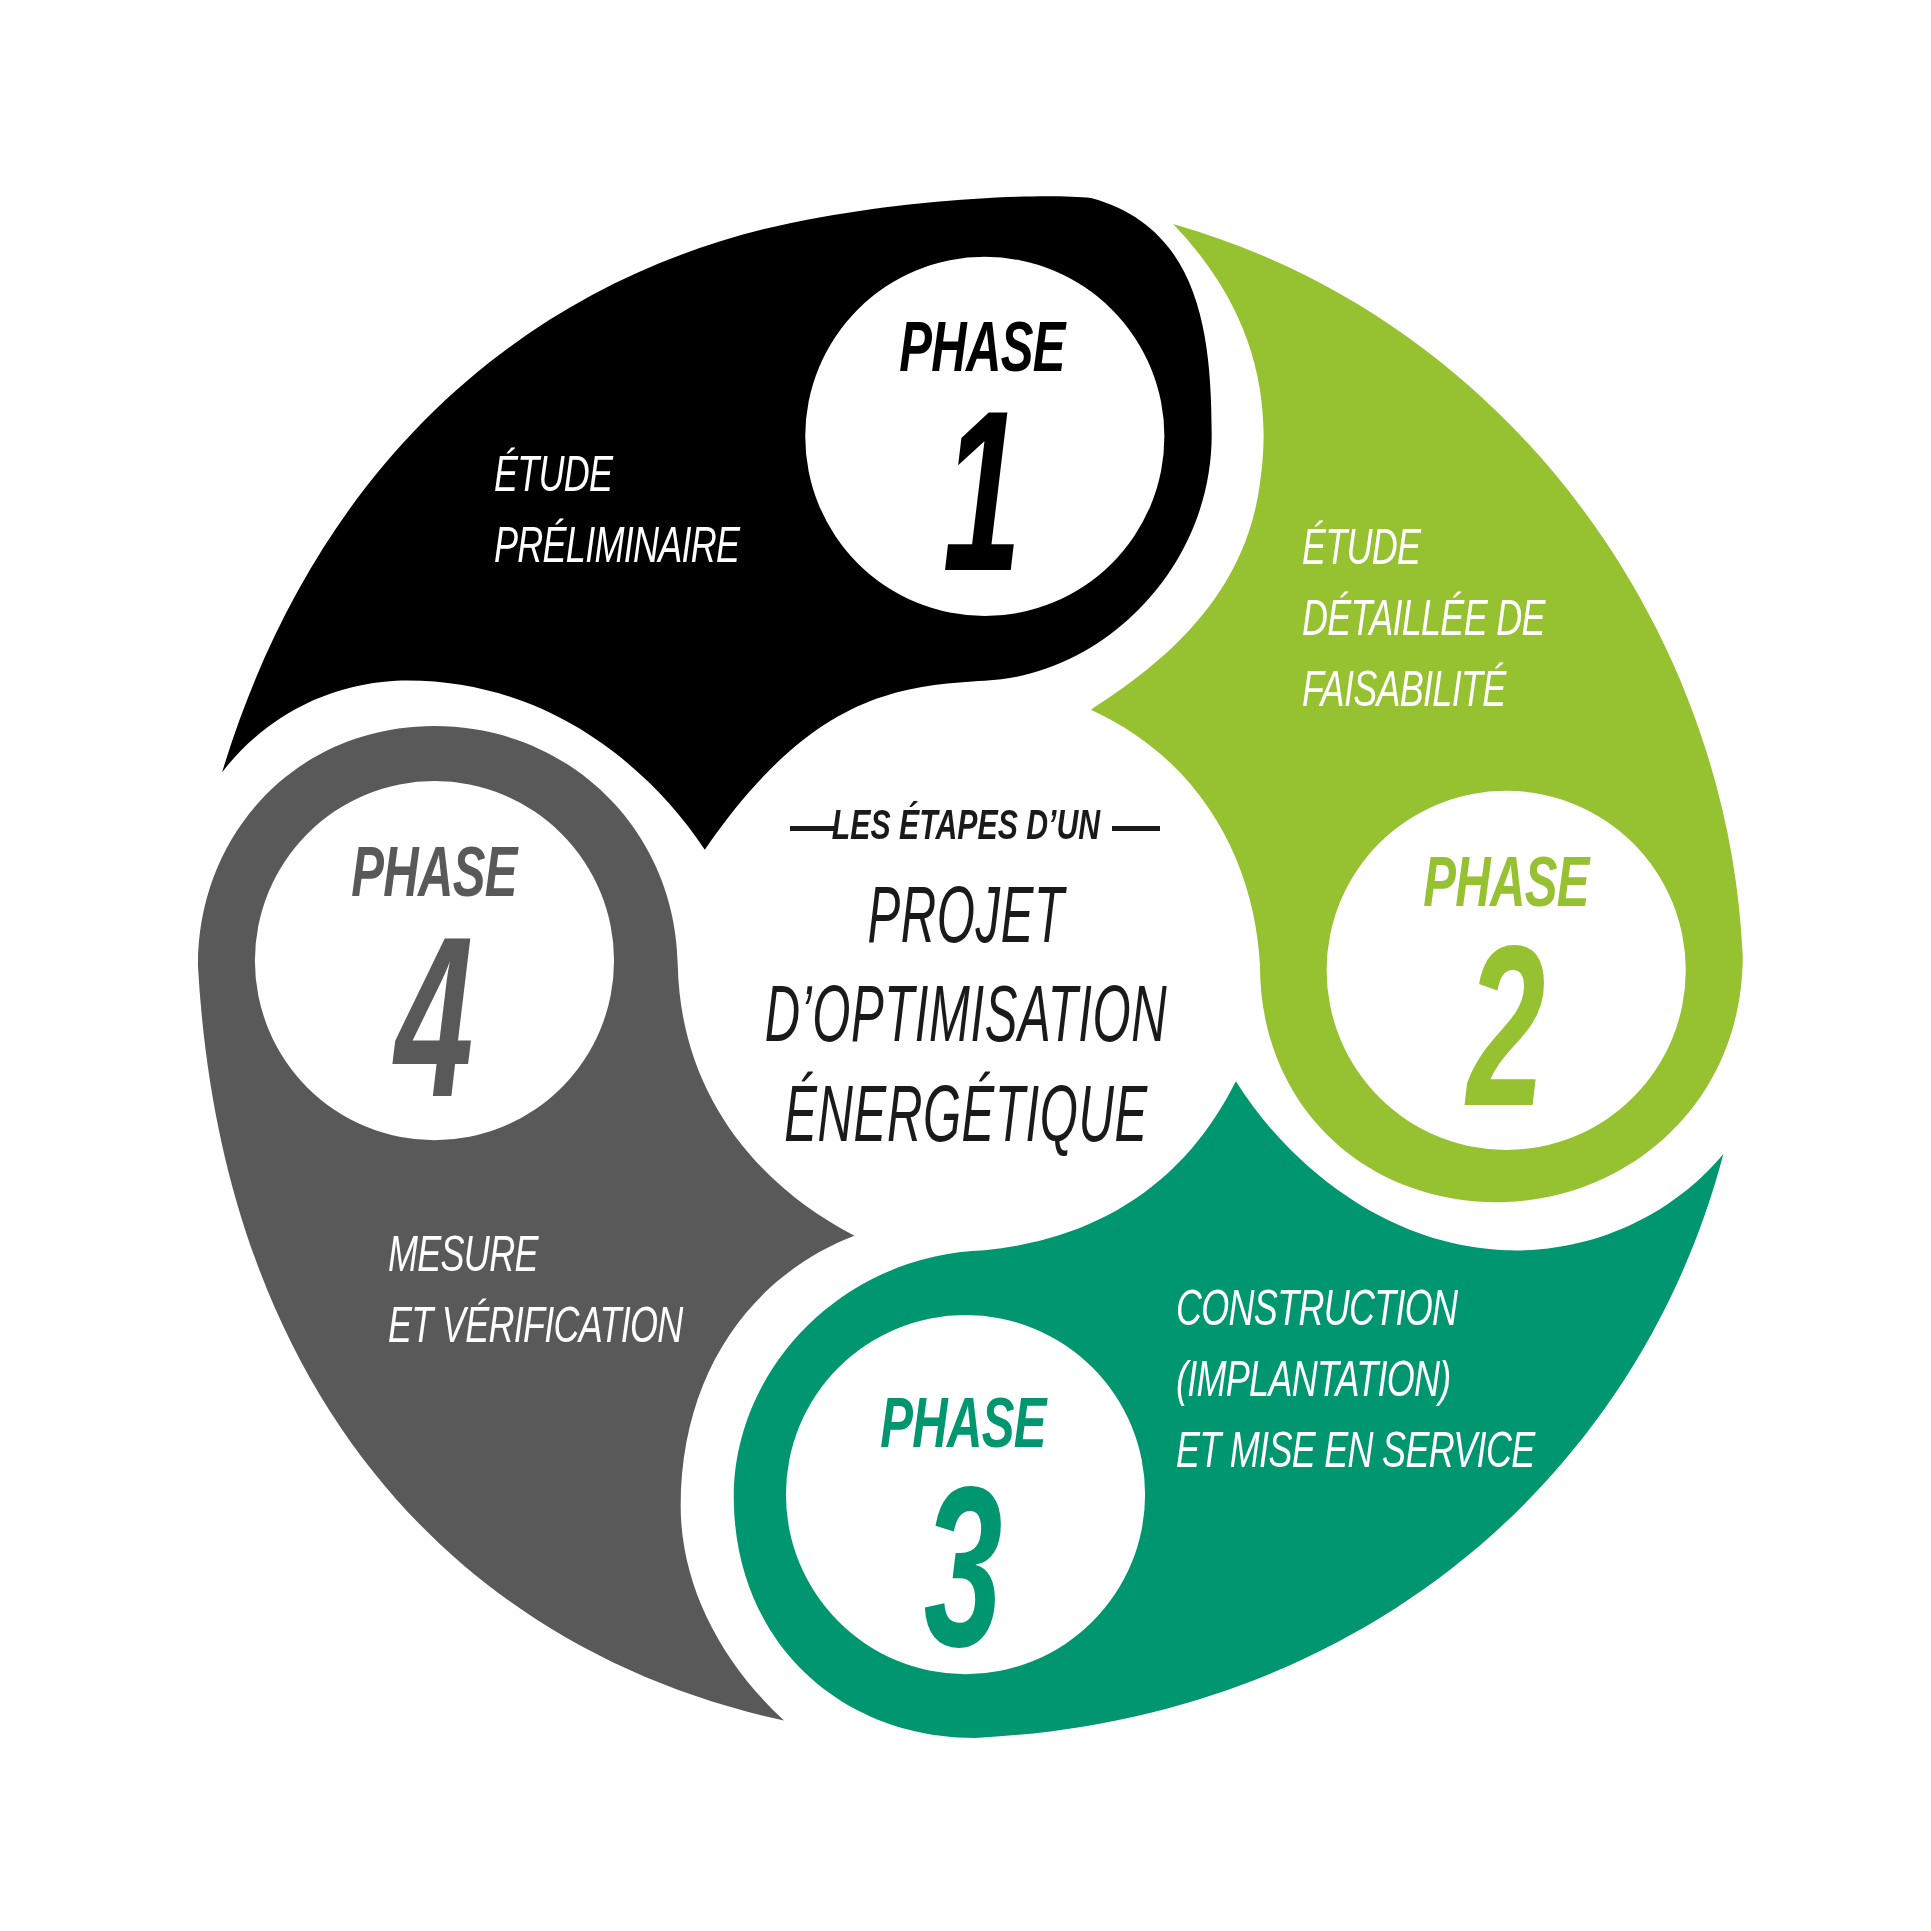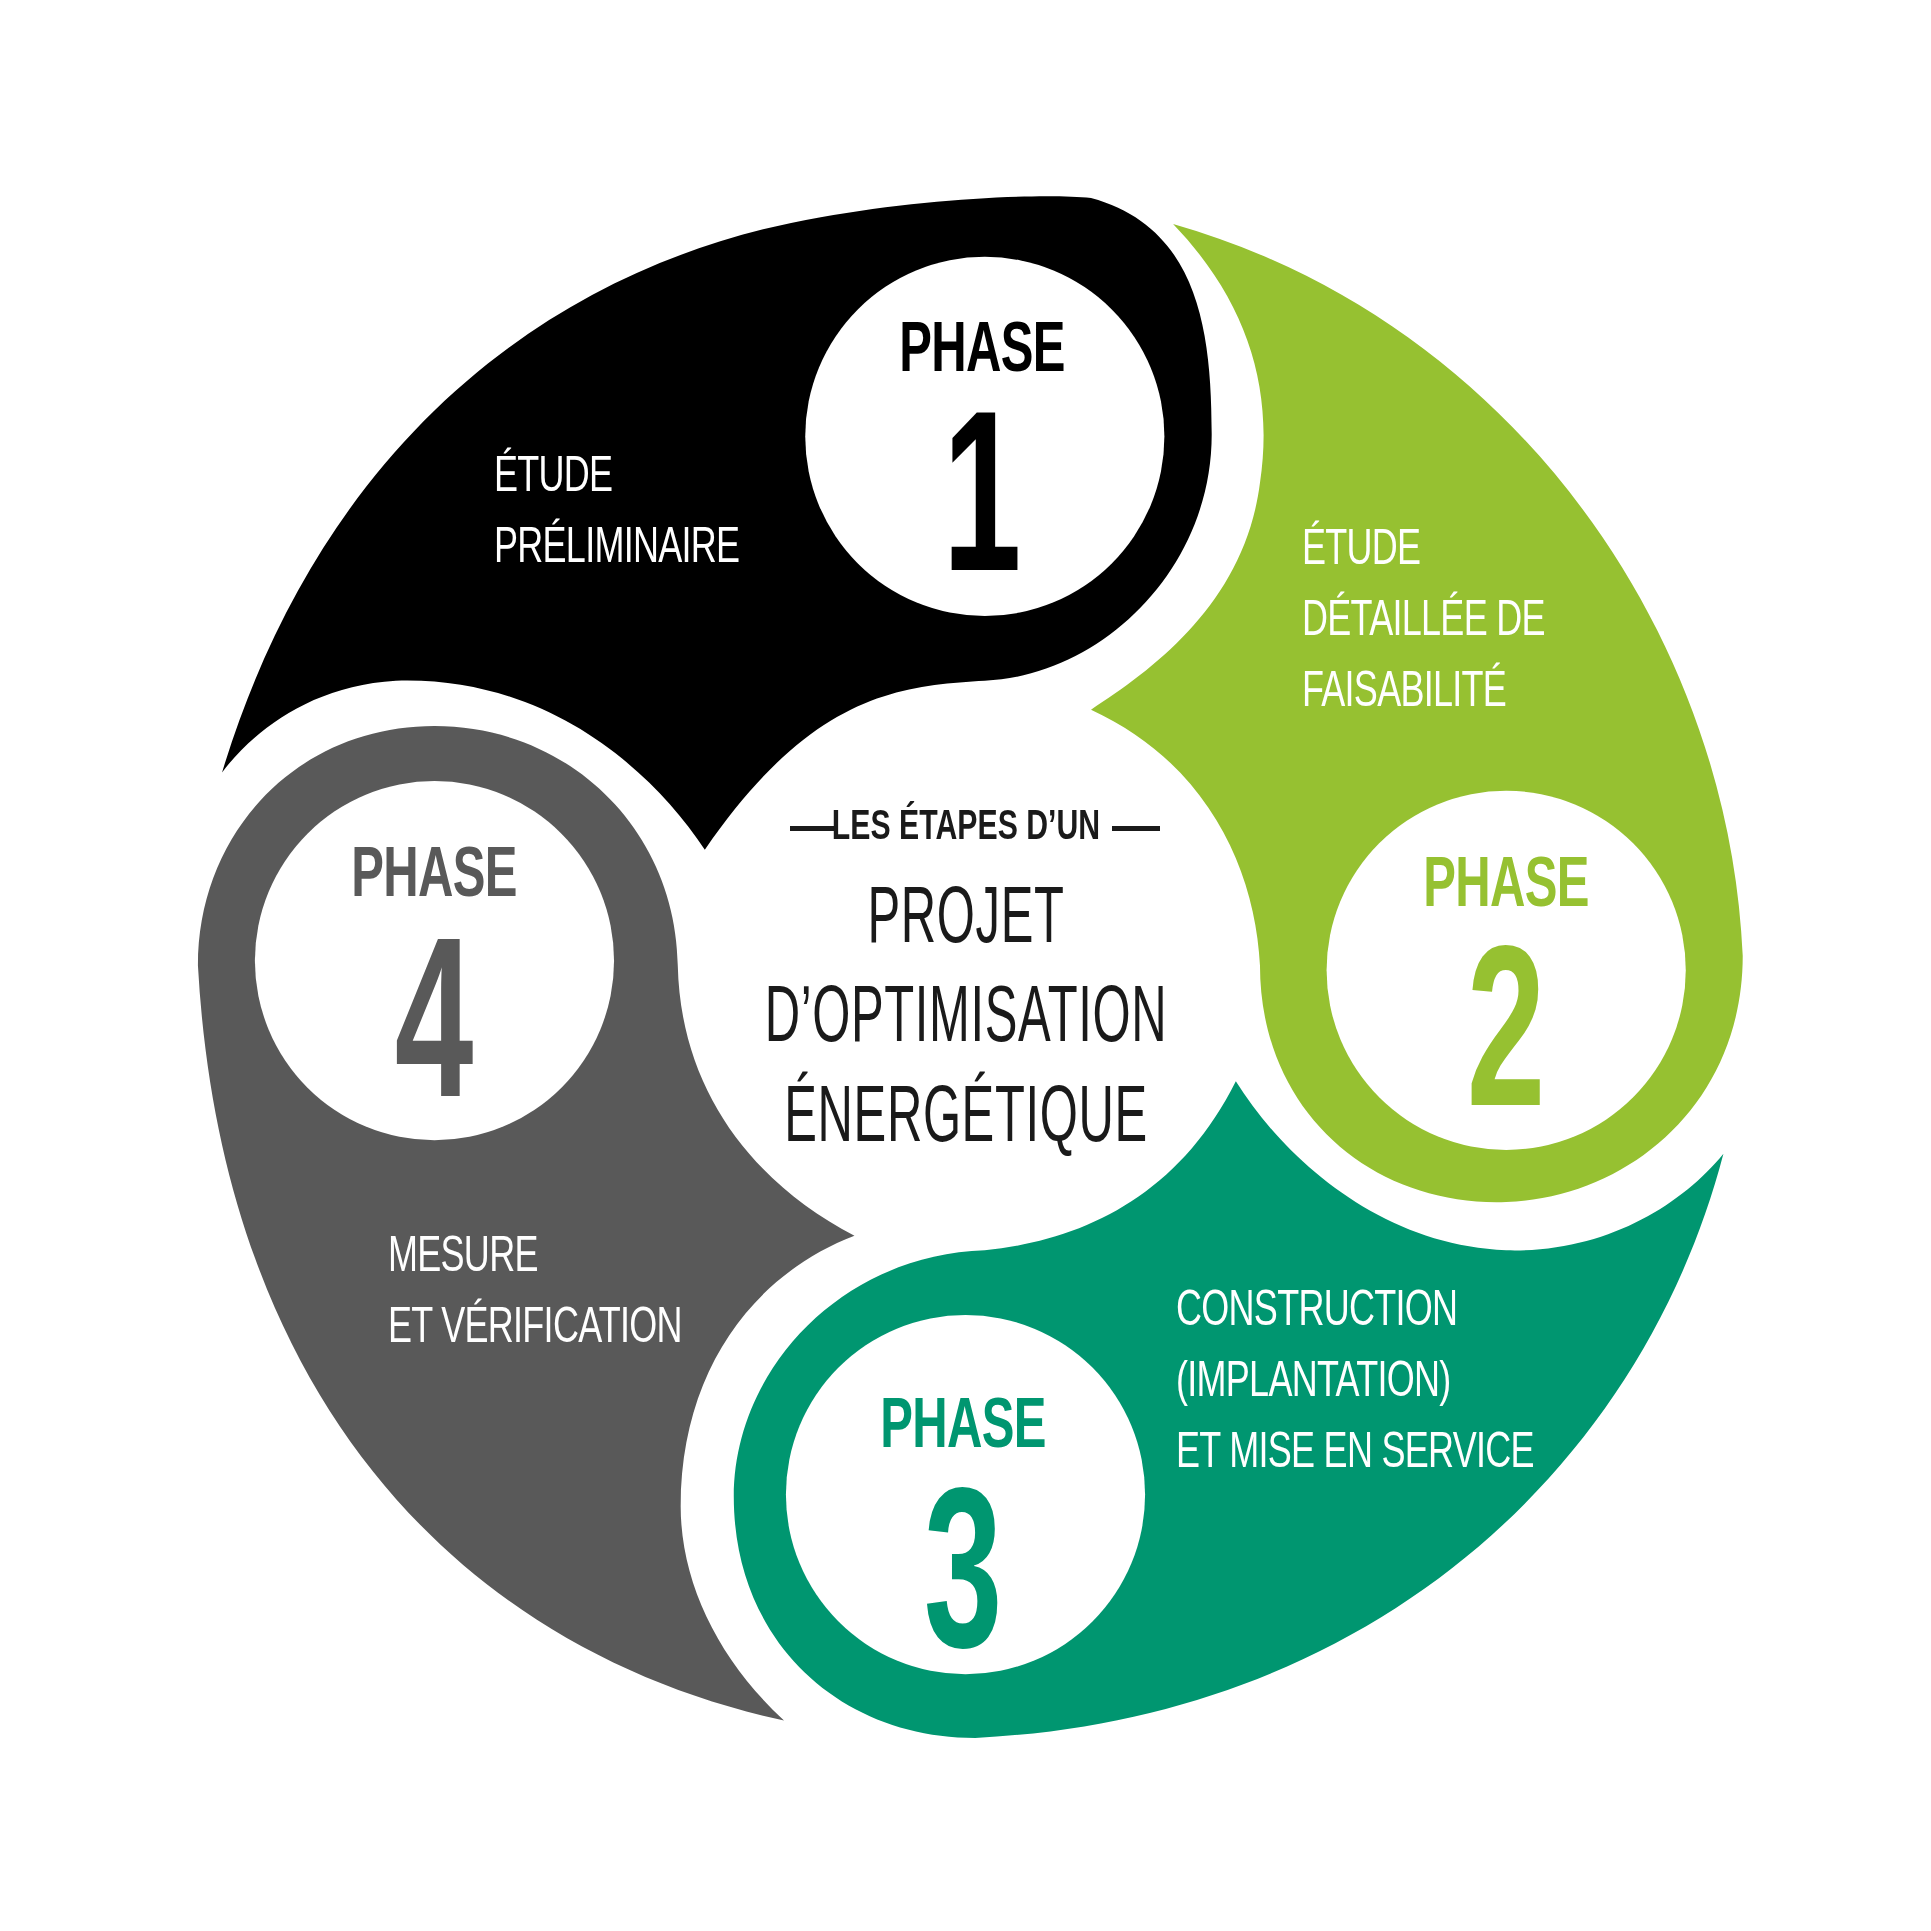--- a/index.html
+++ b/index.html
@@ -1,17 +1,17 @@
 <!DOCTYPE html>
 <html><head>
   <meta charset="utf-8">
   <style>
     html, body { margin: 0; padding: 0; background: #ffffff; }
     body { width: 1931px; height: 1931px; position: relative; overflow: hidden; }
-    .stage { position: absolute; left: 0; top: 0; width: 1528px; height: 1931px; }
+    .stage { position: absolute; left: 0; top: 0; width: 1528px; height: 1931px; font-style: italic; }
     svg.shapes { position: absolute; left: 0; top: 0; }
     .txt { position: absolute; font-family: "Liberation Sans", "DejaVu Sans", sans-serif; text-transform: uppercase; }
     .desc { color: #ffffff; font-size: 50px; line-height: 71px; letter-spacing: -1px; transform: scaleX(0.72); transform-origin: 0 0; white-space: nowrap; }
     .phase-word { font-weight: bold; font-size: 70px; letter-spacing: -1px; transform: translateX(-50%) scaleX(0.70); transform-origin: 50% 0; white-space: nowrap; text-align: center; }
     .phase-num { font-weight: bold; font-size: 228px; line-height: 228px; transform: translateX(-50%) scaleX(0.62); transform-origin: 50% 0; white-space: nowrap; text-align: center; }
     .center-kicker { font-weight: bold; font-size: 42px; color: #1a1a1a; transform: translateX(-50%) scaleX(0.72); transform-origin: 50% 0; white-space: nowrap; text-align: center; }
     .center-line { position: absolute; height: 4.8px; background: #1a1a1a; }
     .center-title { color: #1a1a1a; font-size: 79px; line-height: 91px; font-weight: normal; letter-spacing: 1px; transform: translateX(-50%) scaleX(0.62); transform-origin: 50% 0; white-space: nowrap; text-align: center; }
   </style>
 </head>

